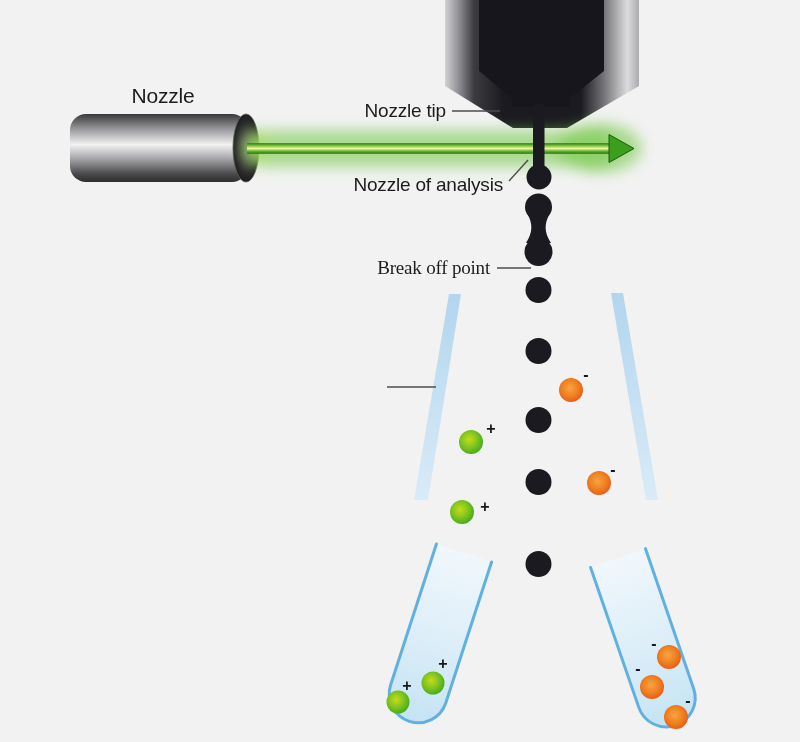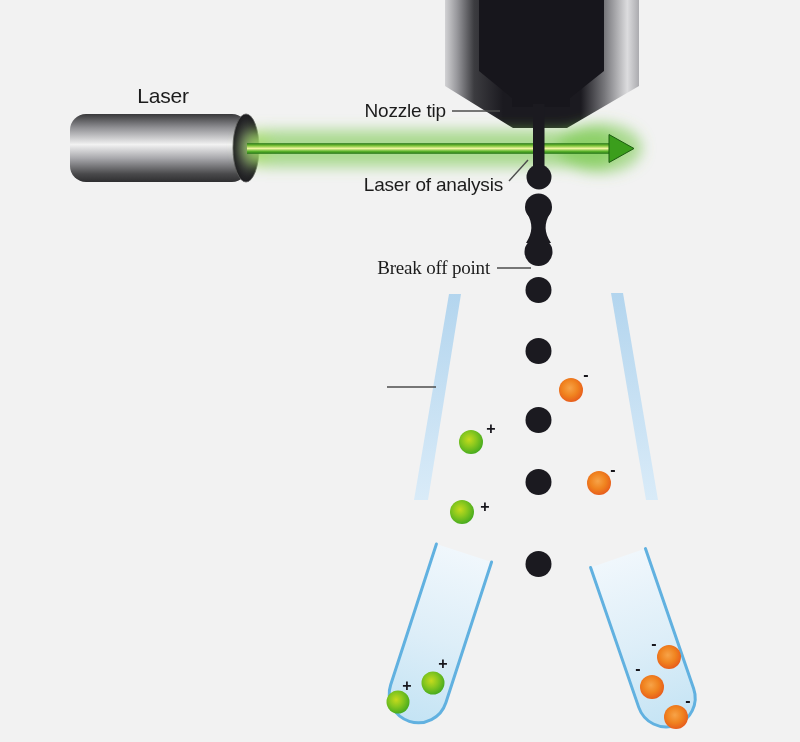--- a/index.html
+++ b/index.html
@@ -162,17 +162,17 @@
         <text x="613" y="469" class="sign">-</text>
         <circle cx="669" cy="657" r="12" fill="url(#gOrange)"></circle>
         <text x="654" y="643" class="sign">-</text>
         <circle cx="652" cy="687" r="12" fill="url(#gOrange)"></circle>
         <text x="638" y="668" class="sign">-</text>
         <circle cx="676" cy="717" r="12" fill="url(#gOrange)"></circle>
         <text x="688" y="700" class="sign">-</text>
       </g>
   </svg>
 
-  <div class="diagram-label label-laser" style="left:103px;top:84px;width:120px;text-align:center;">Laser</div>
+  <div class="diagram-label label-laser" style="left:103px;top:84px;width:120px;text-align:center;">Nozzle</div>
   <div class="diagram-label" style="right:354px;top:99px;">Nozzle tip</div>
-  <div class="diagram-label" style="right:297px;top:173px;">Laser of analysis</div>
+  <div class="diagram-label" style="right:297px;top:173px;">Nozzle of analysis</div>
   <div class="diagram-label" style="right:310px;top:256px;font-family:Liberation Serif, serif;">Break off point</div>
 </div>
 
 </body></html>

